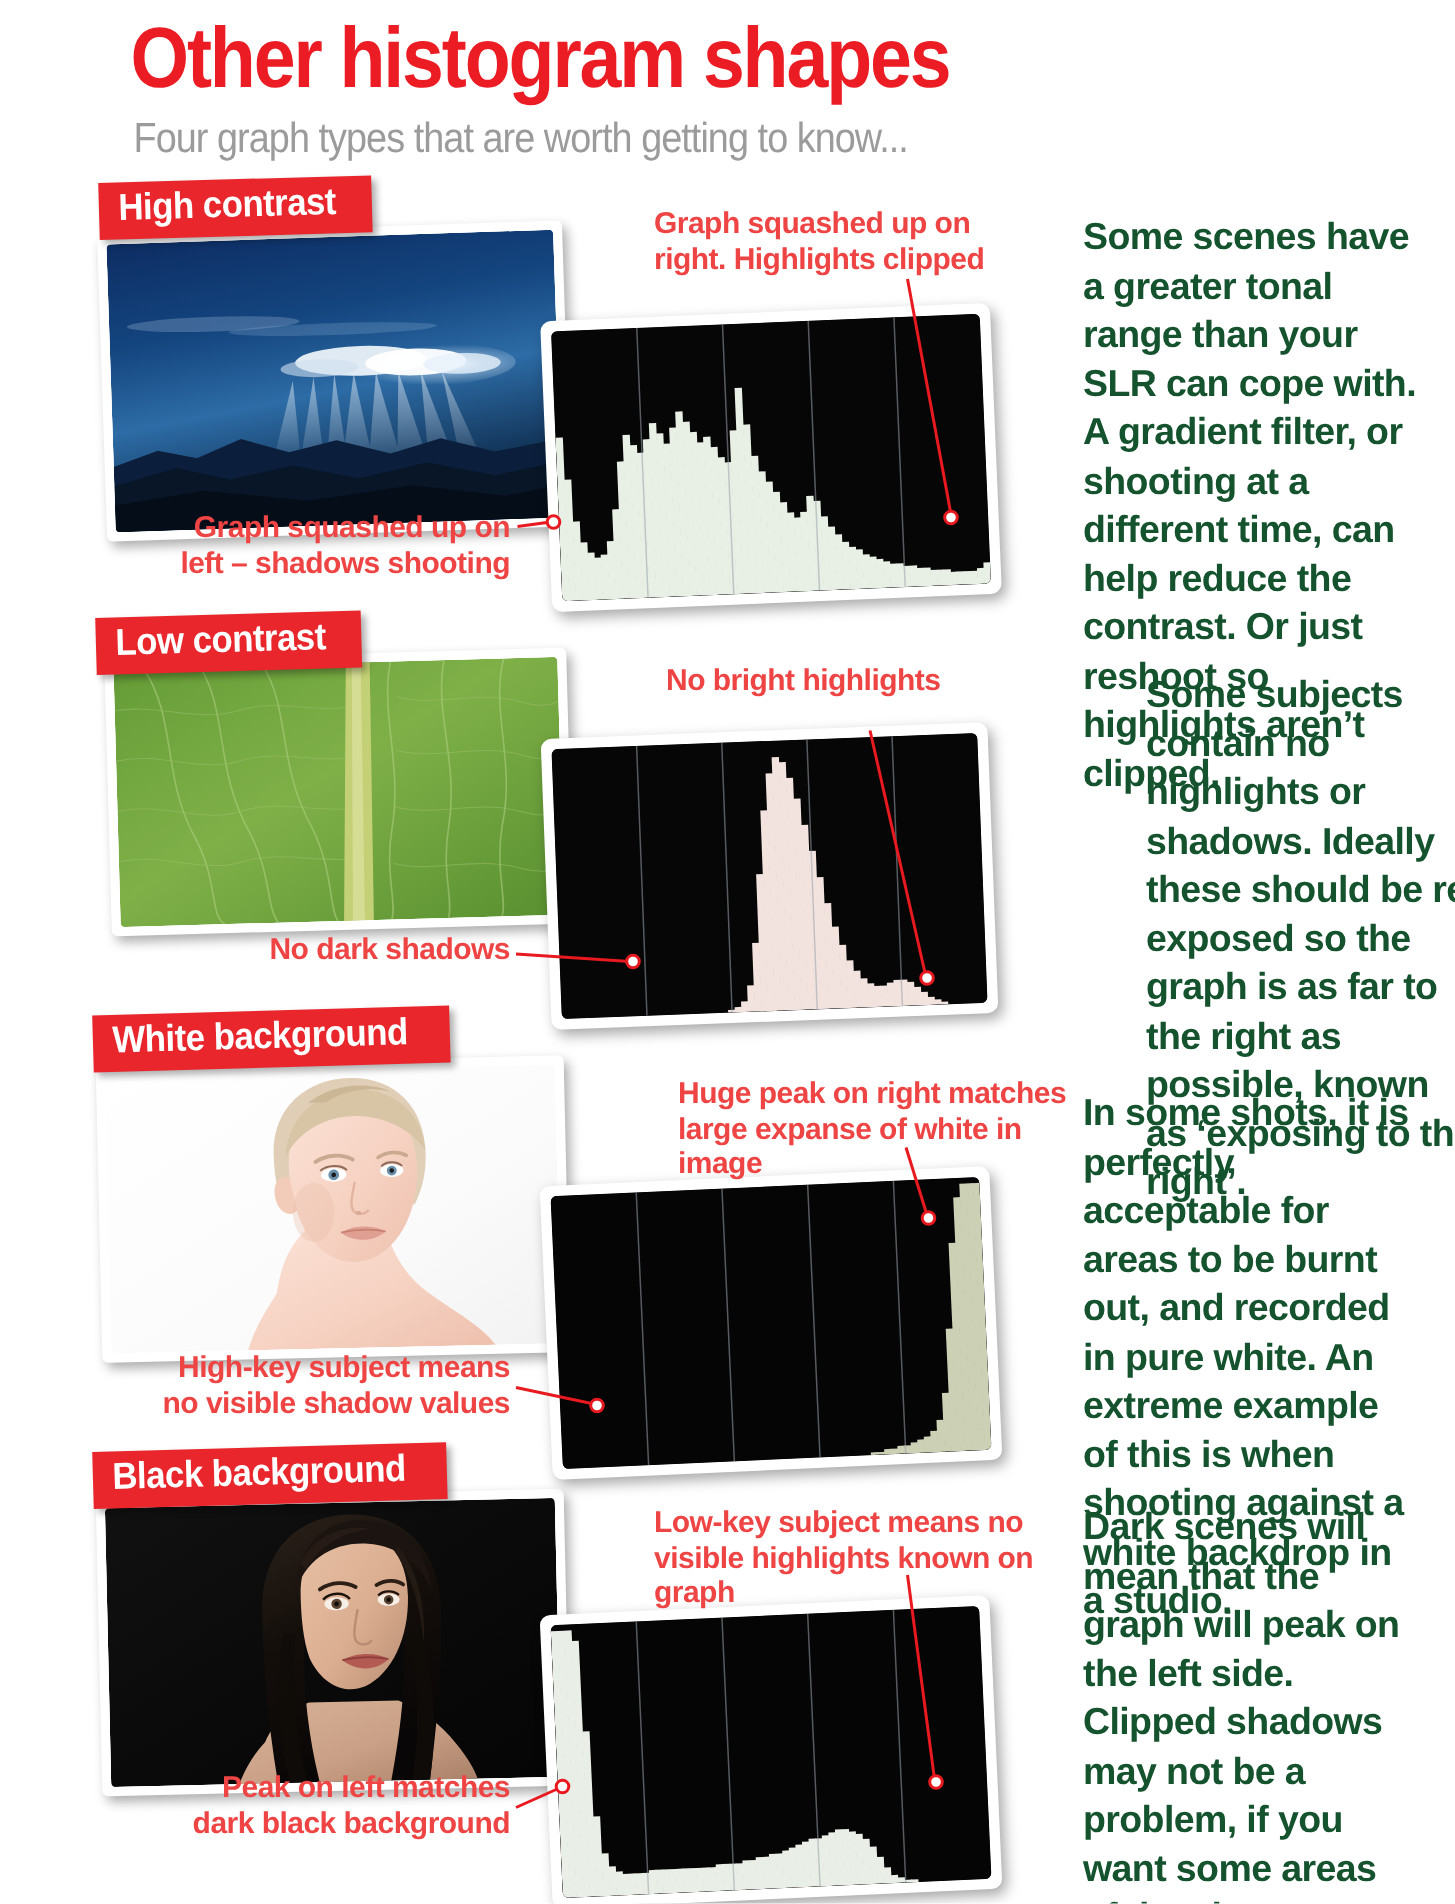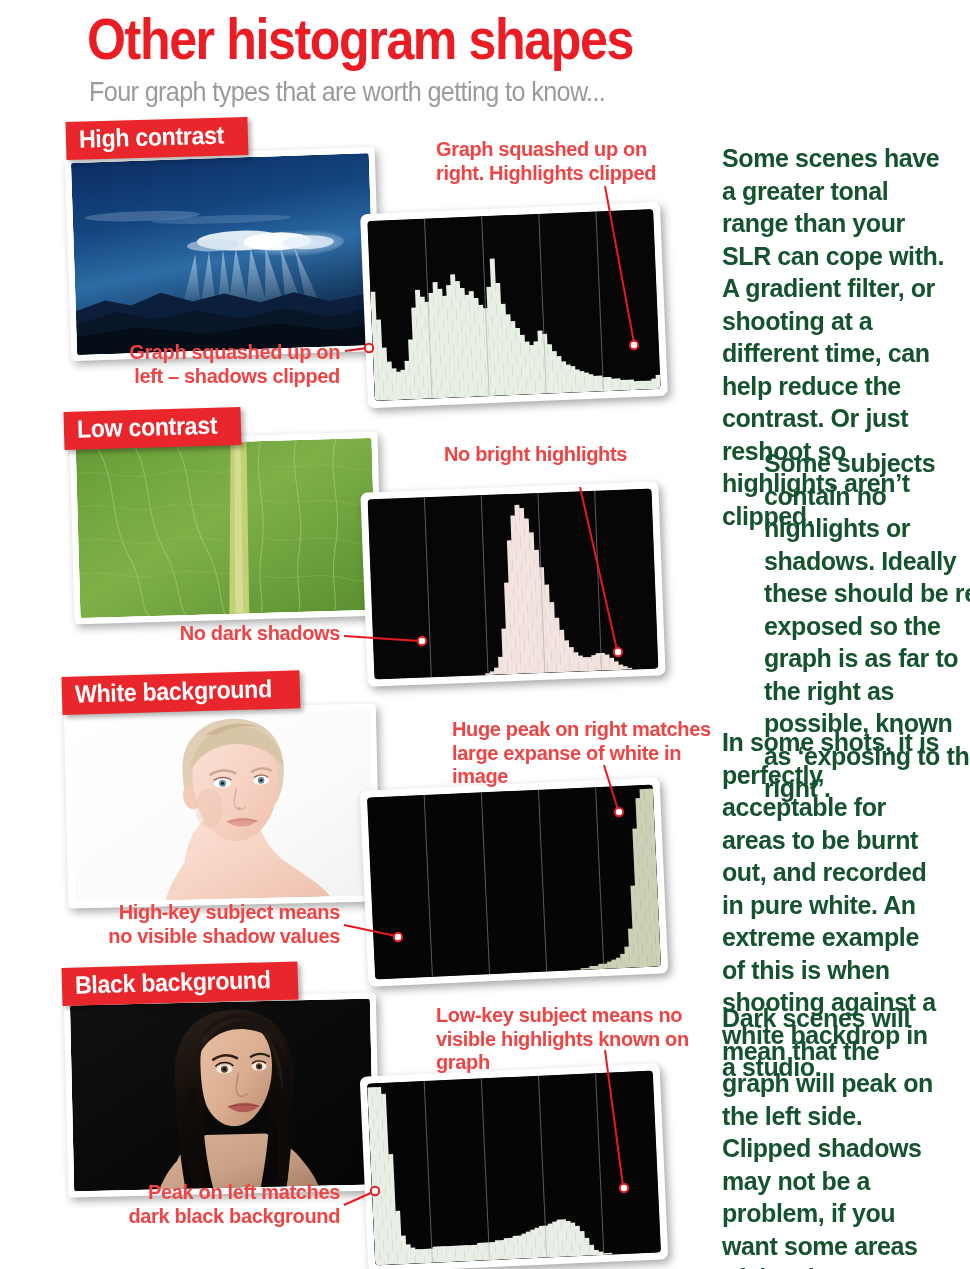--- a/index.html
+++ b/index.html
@@ -263,21 +263,21 @@
 
   <div class="badge" style="left:66px; top:122px;">
     <span>High contrast</span>
   </div>
 
   <div class="callout" style="left:436px; top:138px; width:230px;">
     <span>Graph squashed up on right. Highlights clipped</span>
   </div>
 
   <div class="callout right-al" style="left:110px; top:341px; width:230px;">
-    <span>Graph squashed up on left – shadows clipped</span>
+    <span>Graph squashed up on left – shadows shooting</span>
   </div>
 
   <div class="bodycopy" style="left:722px; top:142px;">
     <span>Some scenes have a greater tonal range than your SLR can cope with. A gradient filter, or shooting at a different time, can help reduce the contrast. Or just reshoot so highlights aren’t clipped.</span>
   </div>
 </div>
 
 <div class="section" id="sec1" style="top:0;">
 
   <div class="photo-card" style="left:72px; top:436px; width:296px; height:172px; transform:rotate(-1.6deg);">

